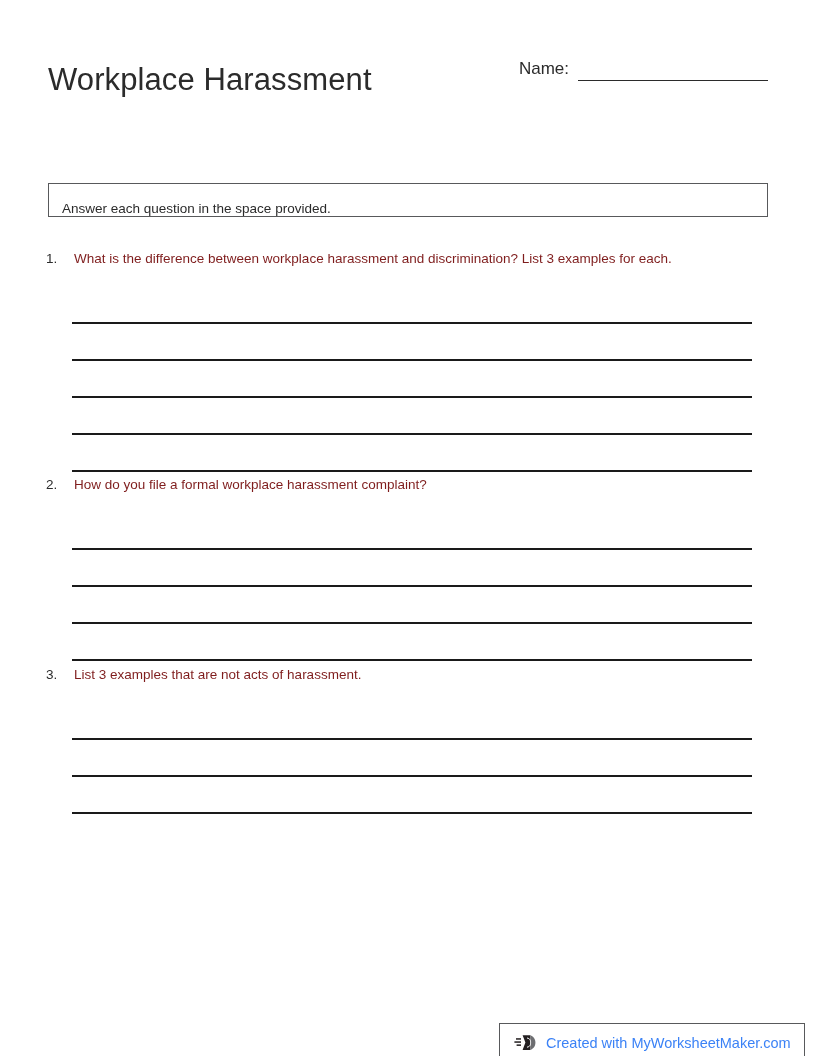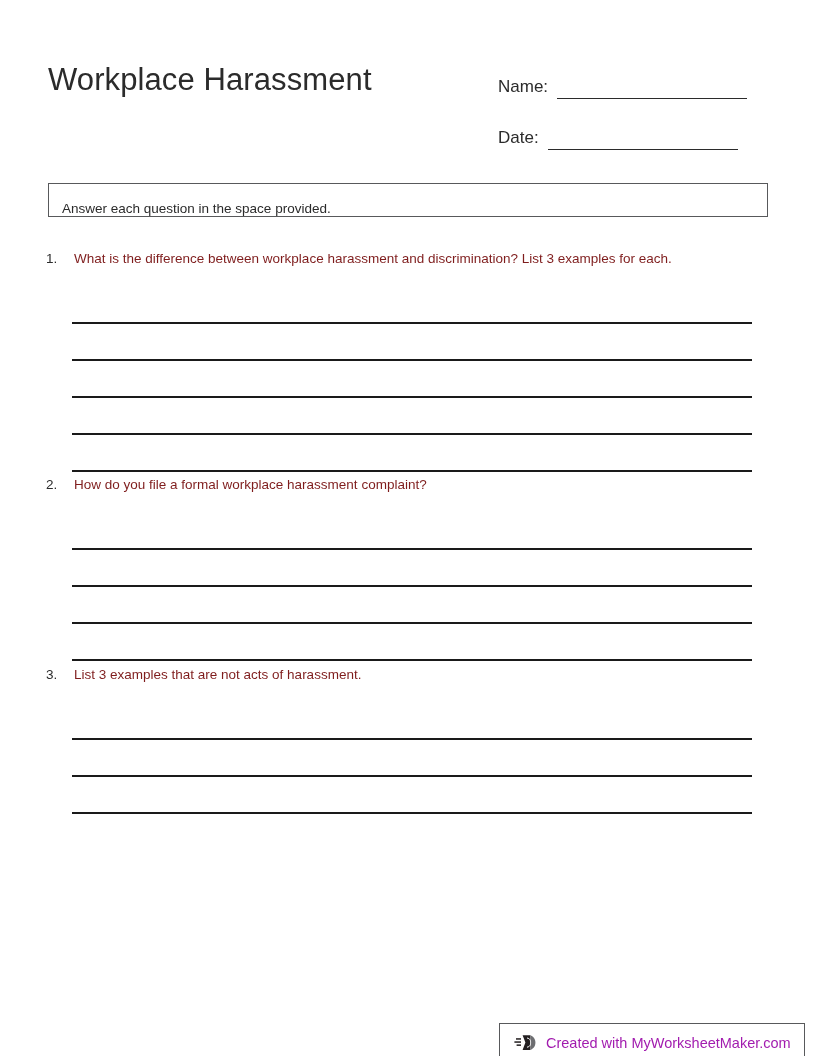--- a/index.html
+++ b/index.html
@@ -45,22 +45,21 @@
     position: absolute;
     right: 0;
     top: 0;
     width: 270px;
   }
   .nd-row {
     position: relative;
     height: 33px;
     display: flex;
     align-items: flex-start;
-    justify-content: flex-start;
-    margin-top: 18px;
+    justify-content: flex-end;
   }
   .nd-label {
     font-size: 17px;
     color: #2b2b2b;
     line-height: 22px;
     padding-right: 9px;
     white-space: nowrap;
   }
   .nd-line {
     width: 190px;
@@ -140,39 +139,35 @@
   .footer-logo {
     flex: 0 0 auto;
     margin-left: 14px;
     margin-right: 8px;
     width: 24px;
     height: 24px;
     display: block;
   }
   .footer-text {
     font-size: 14.5px;
-    color: #a21caf;
+    color: #3b82f6;
     white-space: nowrap;
   }
 </style>
 </head>
 <body>
 
 <div class="page">
 
   <div class="header">
     <div class="title">Workplace Harassment</div>
 
     <div class="namedate">
       <div class="nd-row">
         <span class="nd-label">Name:</span>
-        <span class="nd-line"></span>
-      </div>
-      <div class="nd-row">
-        <span class="nd-label">Date:</span>
         <span class="nd-line"></span>
       </div>
     </div>
   </div>
 
   <div class="instruction-box">
     <span class="instruction-text">Answer each question in the space provided.</span>
   </div>
 
   <div class="question" style="top:232px;">

